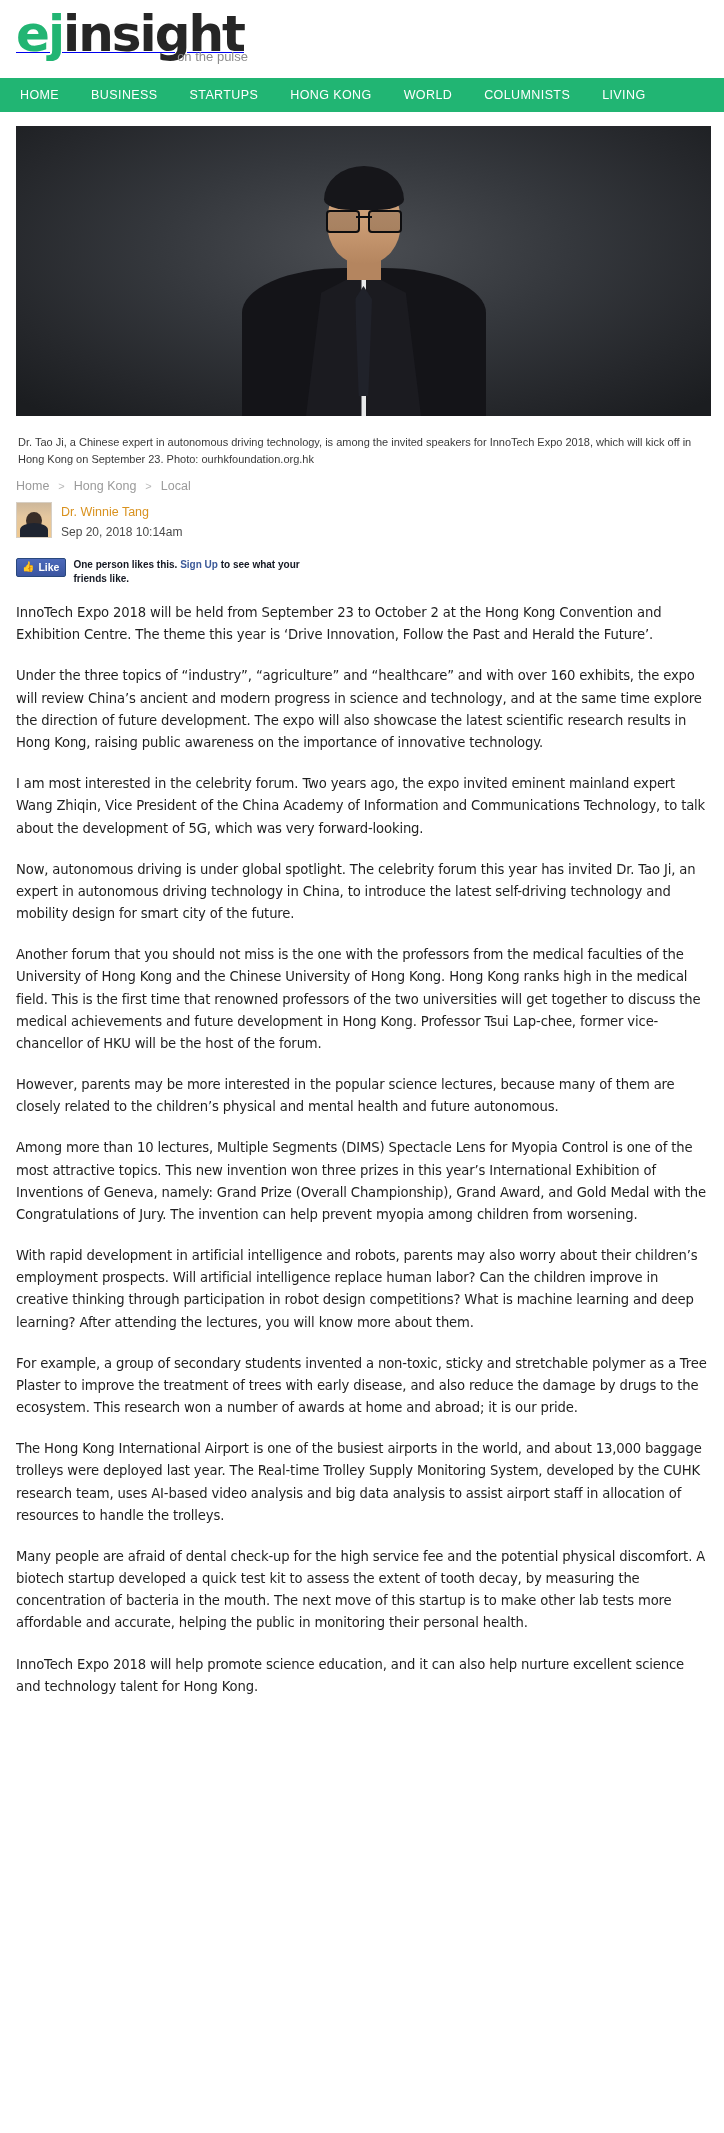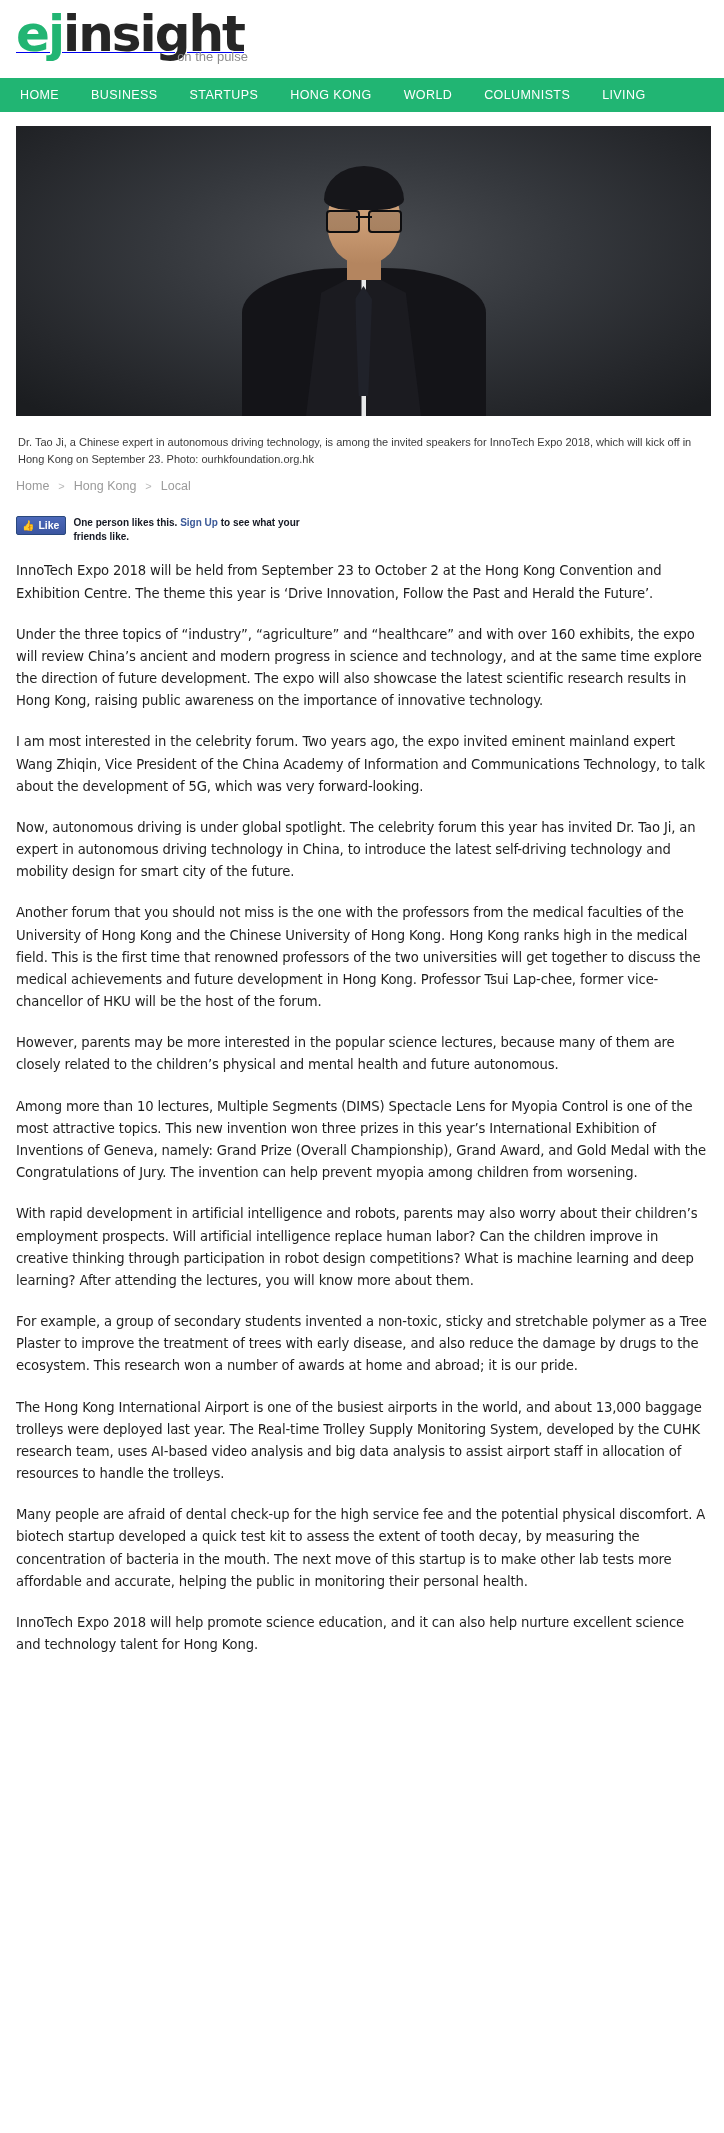--- a/index.html
+++ b/index.html
@@ -351,20 +351,27 @@
   <div class="caption">Dr. Tao Ji, a Chinese expert in autonomous driving technology, is among the invited speakers for InnoTech Expo 2018, which will kick off in Hong Kong on September 23. Photo: ourhkfoundation.org.hk</div>
 
   <div class="breadcrumb">
     <a href="#">Home</a>
     <span class="crumb-sep">&gt;</span>
     <a href="#">Hong Kong</a>
     <span class="crumb-sep">&gt;</span>
     <a href="#">Local</a>
   </div>
 
+  <div class="byline">
+    <div class="avatar"></div>
+    <div class="byline-text">
+      <a class="author-name" href="#">Dr. Winnie Tang</a>
+      <span class="pub-date">Sep 20, 2018 10:14am</span>
+    </div>
+  </div>
 
 
   <div class="fb-bar">
     <button class="fb-like-btn">
       <span class="thumb-icon">👍</span>
       <span>Like</span>
     </button>
     <div class="fb-text"><span>One person likes this. </span><a class="fb-link" href="#">Sign Up</a><span> to see what your friends like.</span></div>
   </div>
 

